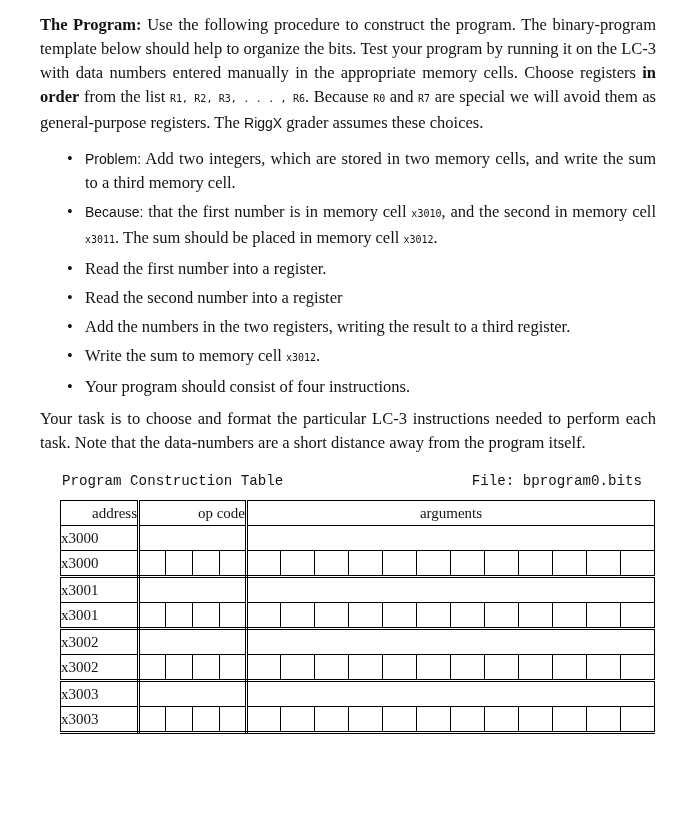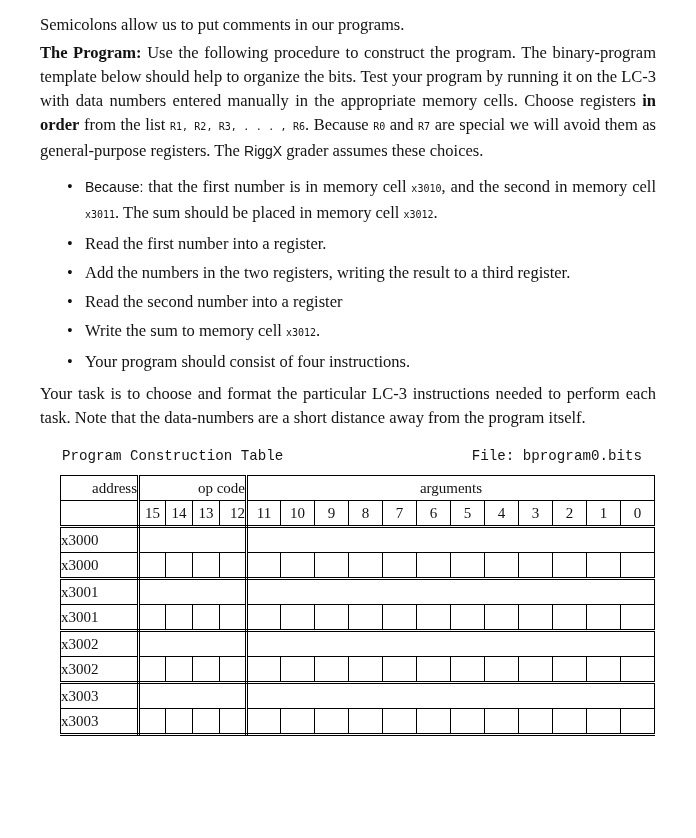--- a/index.html
+++ b/index.html
@@ -37,65 +37,46 @@
   .ptable .bit-op  { width:27px; }
   .ptable .bit-arg { width:34px; }
   .ptable .dbl-right { border-right:3px double #000;text-align:right; }
   .ptable tr.dbl-under td { border-bottom:3px double #000; }
 </style>
 </head>
 <body>
 
 <div class="page">
 
-  <p class="para"><span class="seg-n">Semicolons allow us to put comments in our programs.</span></p>
 
   <p class="para"><span class="seg-b">The Program:</span><span class="seg-n"> Use the following procedure to construct the program. The binary-program template below should help to organize the bits. Test your program by running it on the LC-3 with data numbers entered manually in the appropriate memory cells. Choose registers </span><span class="seg-b">in order</span><span class="seg-n"> from the list </span><span class="seg-tt">R1, R2, R3, . . . , R6</span><span class="seg-n">. Because </span><span class="seg-tt">R0</span><span class="seg-n"> and </span><span class="seg-tt">R7</span><span class="seg-n"> are special we will avoid them as general-purpose registers. The </span><span class="seg-sf">RiggX</span><span class="seg-n"> grader assumes these choices.</span></p>
 
   <ul class="bullets">
+    <li><span class="seg-sf">Problem:</span><span class="seg-n"> Add two integers, which are stored in two memory cells, and write the sum to a third memory cell.</span></li>
     <li><span class="seg-sf">Because:</span><span class="seg-n"> that the first number is in memory cell </span><span class="seg-tt">x3010</span><span class="seg-n">, and the second in memory cell </span><span class="seg-tt">x3011</span><span class="seg-n">. The sum should be placed in memory cell </span><span class="seg-tt">x3012</span><span class="seg-n">.</span></li>
     <li><span class="seg-n">Read the first number into a register.</span></li>
+    <li><span class="seg-n">Read the second number into a register</span></li>
     <li><span class="seg-n">Add the numbers in the two registers, writing the result to a third register.</span></li>
-    <li><span class="seg-n">Read the second number into a register</span></li>
     <li><span class="seg-n">Write the sum to memory cell </span><span class="seg-tt">x3012</span><span class="seg-n">.</span></li>
     <li><span class="seg-n">Your program should consist of four instructions.</span></li>
   </ul>
 
   <p class="para"><span class="seg-n">Your task is to choose and format the particular LC-3 instructions needed to perform each task. Note that the data-numbers are a short distance away from the program itself.</span></p>
 
   <div class="table-area">
     <div class="table-caption">
       <span>Program Construction Table</span>
       <span>File: bprogram0.bits</span>
     </div>
     <table class="ptable">
         <tbody>
           <tr>
             <th class="col-address dbl-right">address</th>
             <th class="dbl-right" colspan="4">op code</th>
             <th colspan="12">arguments</th>
-          </tr>
-          <tr class="dbl-under">
-            <td class="col-address dbl-right"></td>
-            <td class="bit-op">15</td>
-            <td class="bit-op">14</td>
-            <td class="bit-op">13</td>
-            <td class="bit-op dbl-right">12</td>
-            <td class="bit-arg">11</td>
-            <td class="bit-arg">10</td>
-            <td class="bit-arg">9</td>
-            <td class="bit-arg">8</td>
-            <td class="bit-arg">7</td>
-            <td class="bit-arg">6</td>
-            <td class="bit-arg">5</td>
-            <td class="bit-arg">4</td>
-            <td class="bit-arg">3</td>
-            <td class="bit-arg">2</td>
-            <td class="bit-arg">1</td>
-            <td class="bit-arg">0</td>
           </tr>
           <tr>
             <td class="col-address dbl-right">x3000</td>
             <td class="dbl-right" colspan="4"></td>
             <td colspan="12"></td>
           </tr>
           <tr class="dbl-under">
             <td class="col-address dbl-right">x3000</td>
             <td class="bit-op"></td>
             <td class="bit-op"></td>

